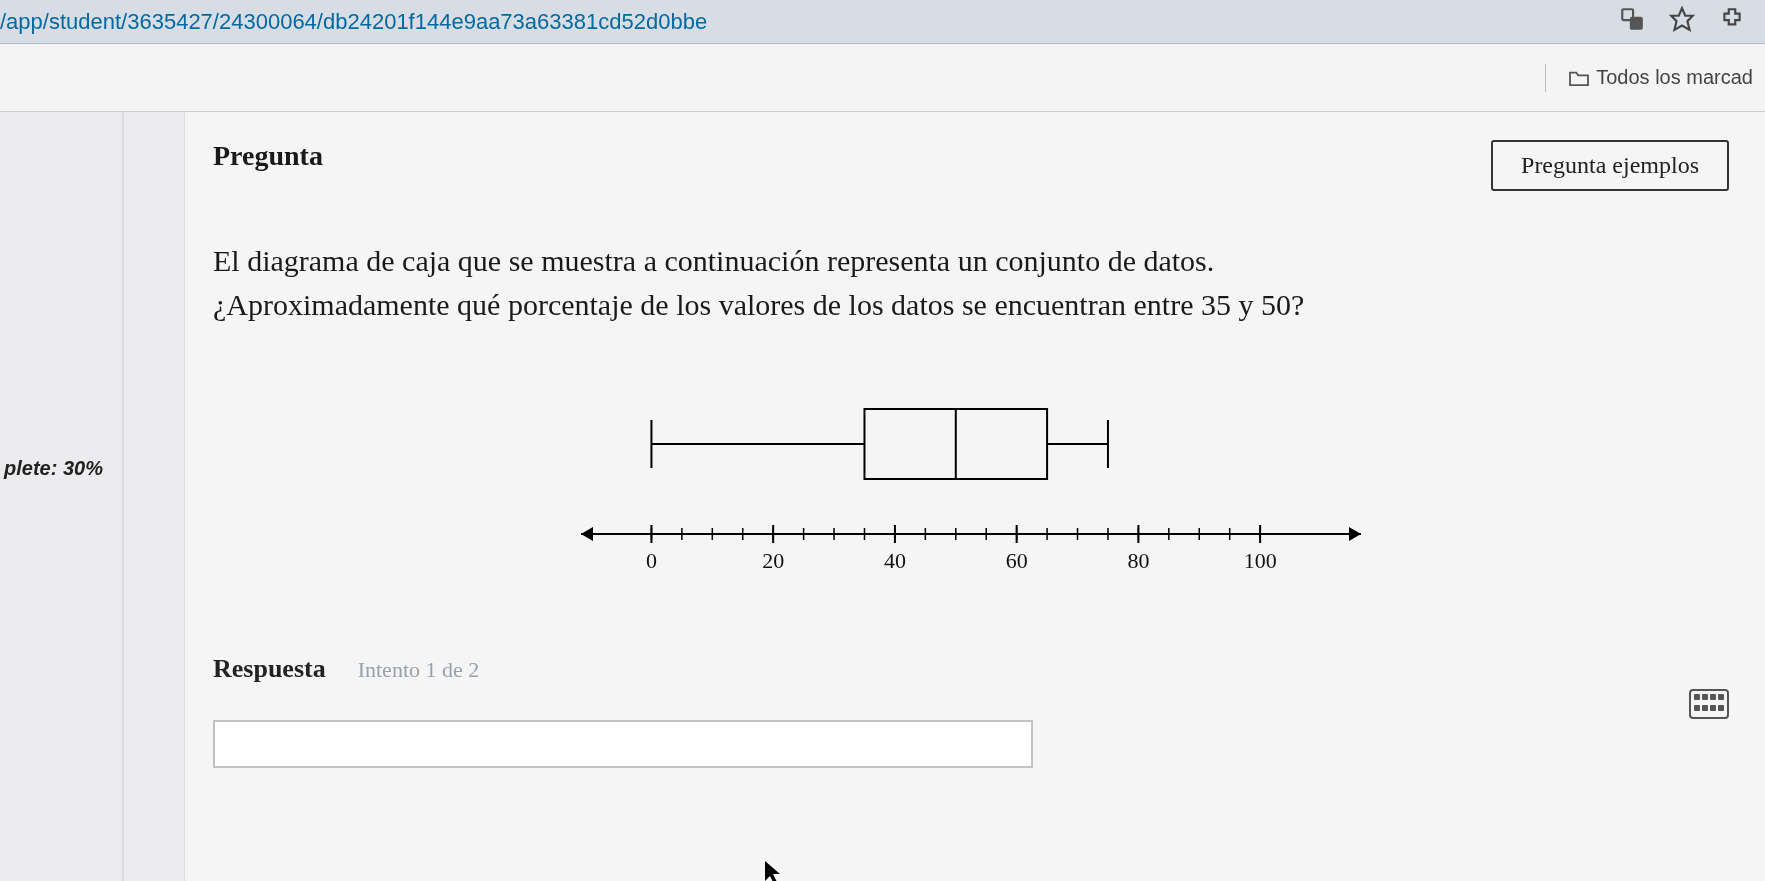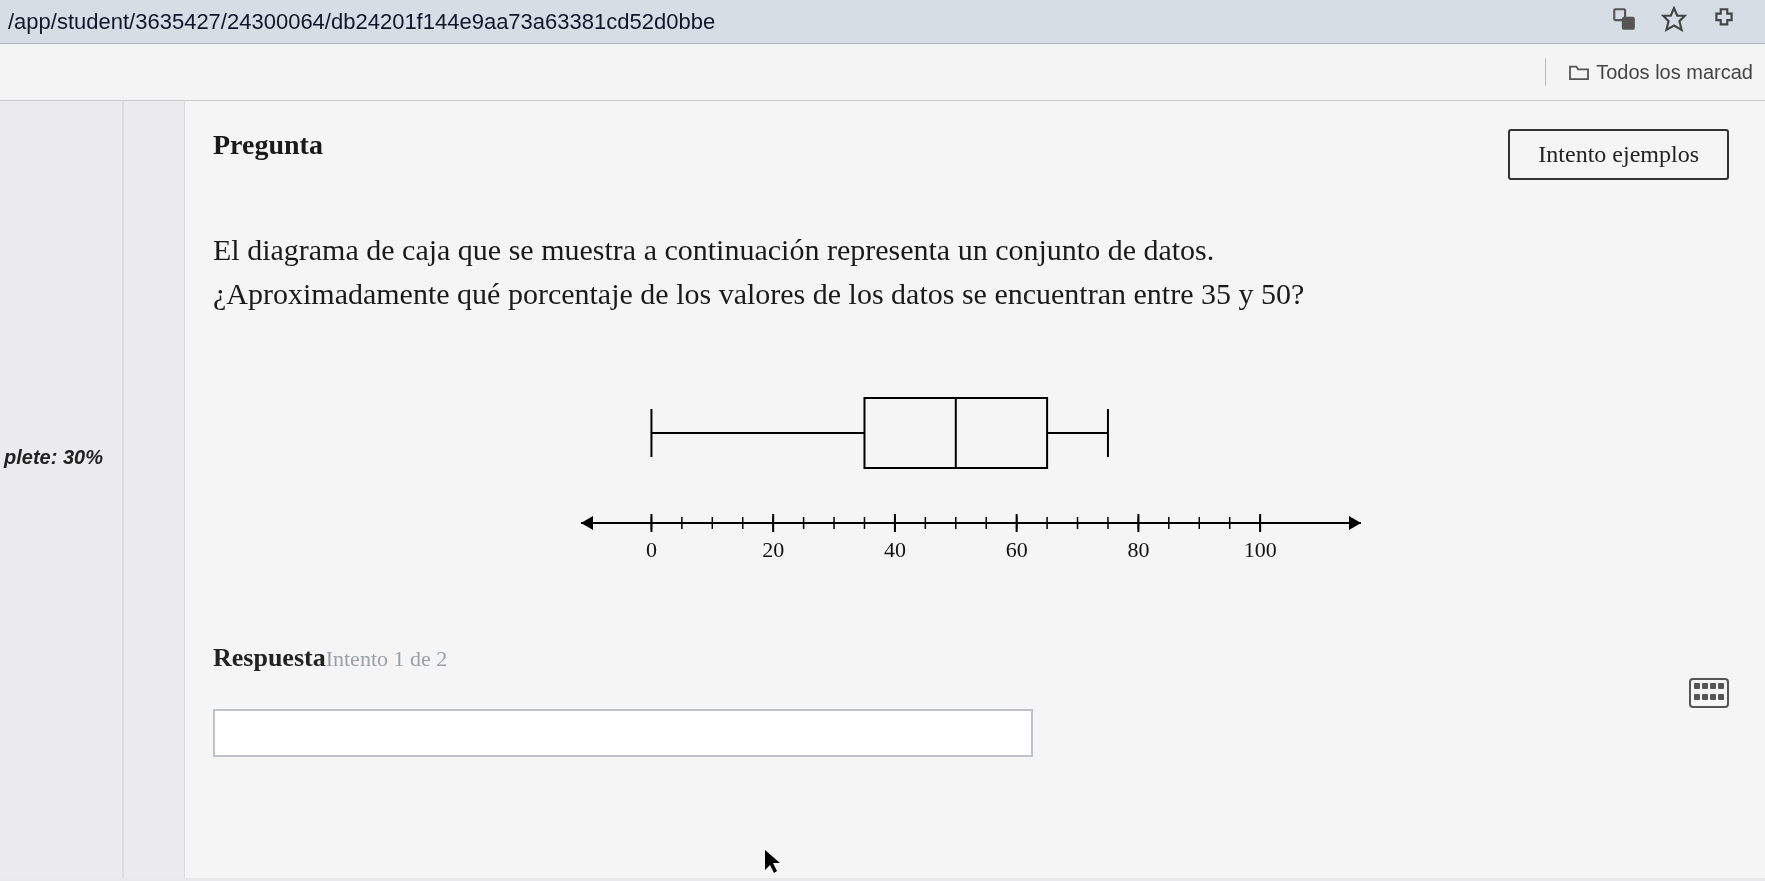--- a/index.html
+++ b/index.html
@@ -9,32 +9,32 @@
     width: 1765px;
     height: 881px;
     overflow: hidden;
     position: relative;
   }
   .url-bar {
     background: #d6dde4;
     height: 44px;
     display: flex;
     align-items: center;
-    padding: 0 8px;
+    padding: 0 0;
     font-family: Arial, sans-serif;
     font-size: 22px;
-    color: #0f172a;
+    color: #0369a1;
     border-bottom: 1px solid #b0b8c0;
   }
   .url-text { flex: 1; white-space: nowrap; overflow: hidden; }
   .url-icons { display: flex; gap: 24px; align-items: center; padding-right: 20px; }
   .url-icons svg { width: 26px; height: 26px; }
   .bookmarks-bar {
     background: #f4f4f5;
-    height: 57px;
+    height: 68px;
     display: flex;
     align-items: center;
     justify-content: flex-end;
     padding: 0 12px;
     font-family: Arial, sans-serif;
     font-size: 20px;
     color: #444;
     border-bottom: 1px solid #ccc;
     gap: 10px;
   }
@@ -98,21 +98,21 @@
     max-width: 1420px;
   }
   .chart-area {
     width: 820px;
     margin: 0 auto 60px auto;
   }
   .chart-area svg { display: block; margin: 0 auto; }
   .answer-row {
     display: flex;
     align-items: baseline;
-    gap: 0;
+    gap: 32px;
     margin-top: 30px;
   }
   .answer-label { font-weight: bold; font-size: 26px; color: #222; }
   .attempt { font-size: 22px; color: #9aa0a8; }
   .answer-input-row {
     display: flex;
     align-items: center;
     gap: 28px;
     margin-top: 36px;
   }
@@ -201,21 +201,21 @@
   <div class="left-col">
     <div class="progress-label">plete: 30%</div>
   </div>
 
   <div class="gutter"></div>
 
   <div class="main">
 
     <div class="q-header">
       <div class="q-title">Pregunta</div>
-      <button class="examples-btn">Intento ejemplos</button>
+      <button class="examples-btn">Pregunta ejemplos</button>
     </div>
 
     <div class="q-body">
       <span>El diagrama de caja que se muestra a continuación representa un conjunto de datos.</span><br>
       <span>¿Aproximadamente qué porcentaje de los valores de los datos se encuentran entre 35 y 50?</span>
     </div>
 
     <div class="chart-area">
       <svg id="boxplot-svg" width="820" height="220" viewBox="0 0 820 220">
           <line x1="20" y1="160" x2="800" y2="160" stroke="#000" stroke-width="2"></line>

